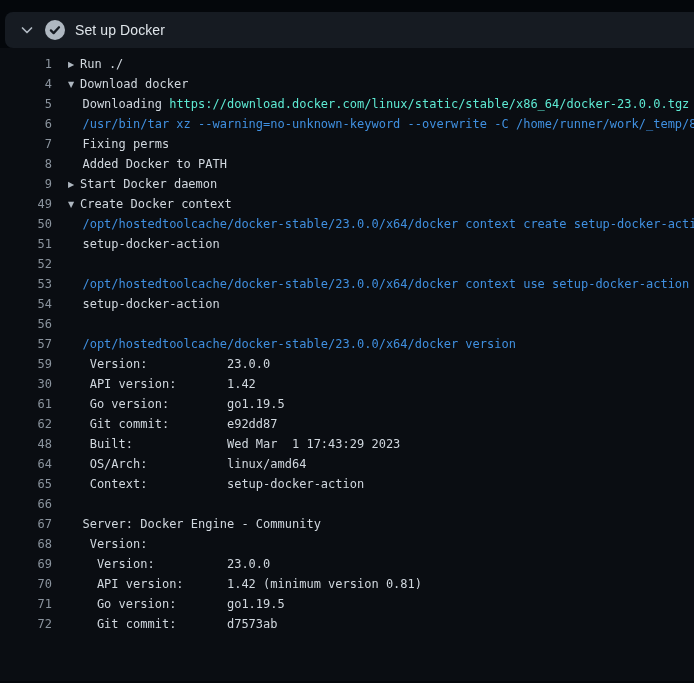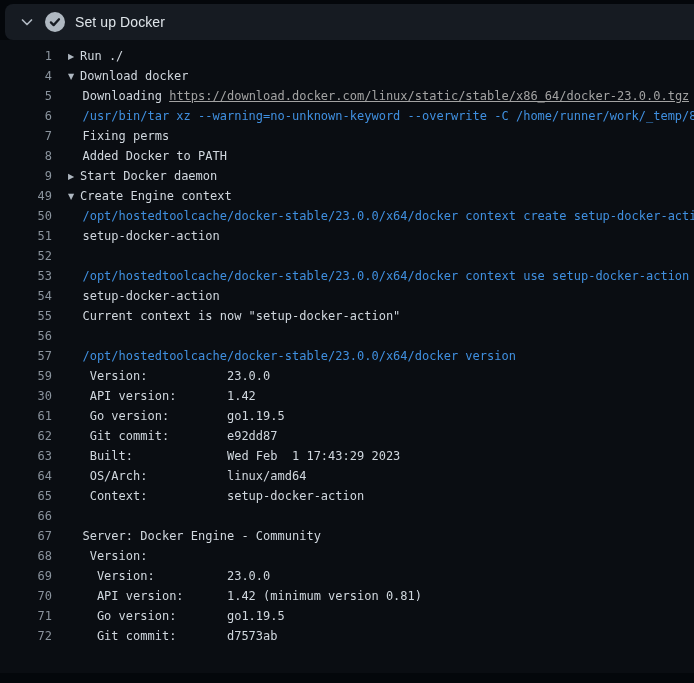--- a/index.html
+++ b/index.html
@@ -7,21 +7,21 @@
     padding: 0;
     background: #04070b;
     width: 694px;
     height: 683px;
     overflow: hidden;
   }
   .page {
     position: relative;
     width: 694px;
     height: 683px;
-    padding-top: 4px;
+    padding-top: 12px;
     box-sizing: border-box;
   }
   .step-header {
     margin-left: 5px;
     width: 700px;
     height: 36px;
     background: #161b22;
     border-radius: 8px;
     display: flex;
     align-items: center;
@@ -77,22 +77,21 @@
     user-select: none;
   }
   .content {
     padding-left: 16px;
     color: #d0d7de;
     white-space: pre;
     overflow: hidden;
   }
   .content.cmd { color: #4090e0; }
   .link {
-    color: #a3a3a3;
-    text-decoration: underline;
+    color: #5eead4;
     cursor: pointer;
   }
   .marker {
     display: inline-block;
     width: 12px;
     font-family: "DejaVu Sans", sans-serif;
     font-size: 8px;
     color: #aeb7c0;
     vertical-align: 1px;
   }
@@ -120,34 +119,33 @@
 
   <div class="log">
     <div id="log-lines">
         <div class="row group"><span class="lnum">1</span><span class="content"><span class="marker">▶</span><span>Run ./</span></span></div>
         <div class="row group"><span class="lnum">4</span><span class="content"><span class="marker">▼</span><span>Download docker</span></span></div>
         <div class="row"><span class="lnum">5</span><span class="content"><span>  Downloading </span><span class="link">https://download.docker.com/linux/static/stable/x86_64/docker-23.0.0.tgz</span></span></div>
         <div class="row"><span class="lnum">6</span><span class="content cmd">  /usr/bin/tar xz --warning=no-unknown-keyword --overwrite -C /home/runner/work/_temp/8c91</span></div>
         <div class="row"><span class="lnum">7</span><span class="content">  Fixing perms</span></div>
         <div class="row"><span class="lnum">8</span><span class="content">  Added Docker to PATH</span></div>
         <div class="row group"><span class="lnum">9</span><span class="content"><span class="marker">▶</span><span>Start Docker daemon</span></span></div>
-        <div class="row group"><span class="lnum">49</span><span class="content"><span class="marker">▼</span><span>Create Engine context</span></span></div>
+        <div class="row group"><span class="lnum">49</span><span class="content"><span class="marker">▼</span><span>Create Docker context</span></span></div>
         <div class="row"><span class="lnum">50</span><span class="content cmd">  /opt/hostedtoolcache/docker-stable/23.0.0/x64/docker context create setup-docker-action</span></div>
         <div class="row"><span class="lnum">51</span><span class="content">  setup-docker-action</span></div>
         <div class="row"><span class="lnum">52</span></div>
         <div class="row"><span class="lnum">53</span><span class="content cmd">  /opt/hostedtoolcache/docker-stable/23.0.0/x64/docker context use setup-docker-action</span></div>
         <div class="row"><span class="lnum">54</span><span class="content">  setup-docker-action</span></div>
-        <div class="row"><span class="lnum">55</span><span class="content">  Current context is now "setup-docker-action"</span></div>
         <div class="row group"><span class="lnum">56</span></div>
         <div class="row"><span class="lnum">57</span><span class="content cmd">  /opt/hostedtoolcache/docker-stable/23.0.0/x64/docker version</span></div>
         <div class="row"><span class="lnum">59</span><span class="content">   Version:           23.0.0</span></div>
         <div class="row"><span class="lnum">30</span><span class="content">   API version:       1.42</span></div>
         <div class="row"><span class="lnum">61</span><span class="content">   Go version:        go1.19.5</span></div>
         <div class="row"><span class="lnum">62</span><span class="content">   Git commit:        e92dd87</span></div>
-        <div class="row"><span class="lnum">63</span><span class="content">   Built:             Wed Feb  1 17:43:29 2023</span></div>
+        <div class="row"><span class="lnum">48</span><span class="content">   Built:             Wed Mar  1 17:43:29 2023</span></div>
         <div class="row"><span class="lnum">64</span><span class="content">   OS/Arch:           linux/amd64</span></div>
         <div class="row"><span class="lnum">65</span><span class="content">   Context:           setup-docker-action</span></div>
         <div class="row"><span class="lnum">66</span><span class="content"></span></div>
         <div class="row"><span class="lnum">67</span><span class="content">  Server: Docker Engine - Community</span></div>
         <div class="row"><span class="lnum">68</span><span class="content">   Version:</span></div>
         <div class="row"><span class="lnum">69</span><span class="content">    Version:          23.0.0</span></div>
         <div class="row"><span class="lnum">70</span><span class="content">    API version:      1.42 (minimum version 0.81)</span></div>
         <div class="row"><span class="lnum">71</span><span class="content">    Go version:       go1.19.5</span></div>
         <div class="row"><span class="lnum">72</span><span class="content">    Git commit:       d7573ab</span></div>
       </div>

